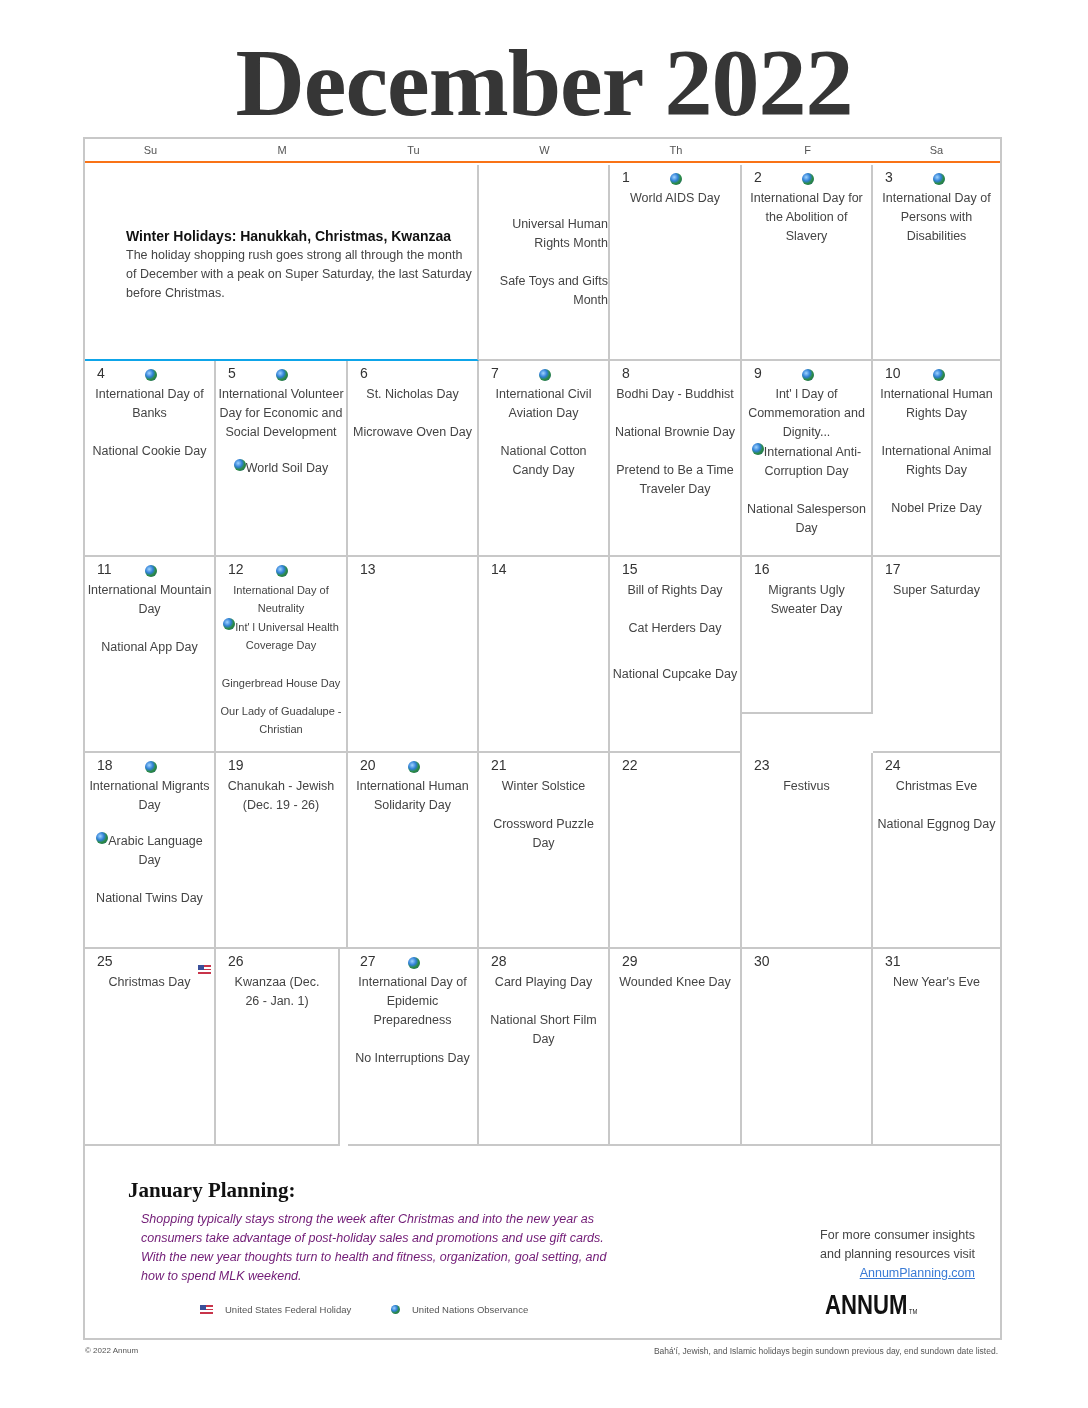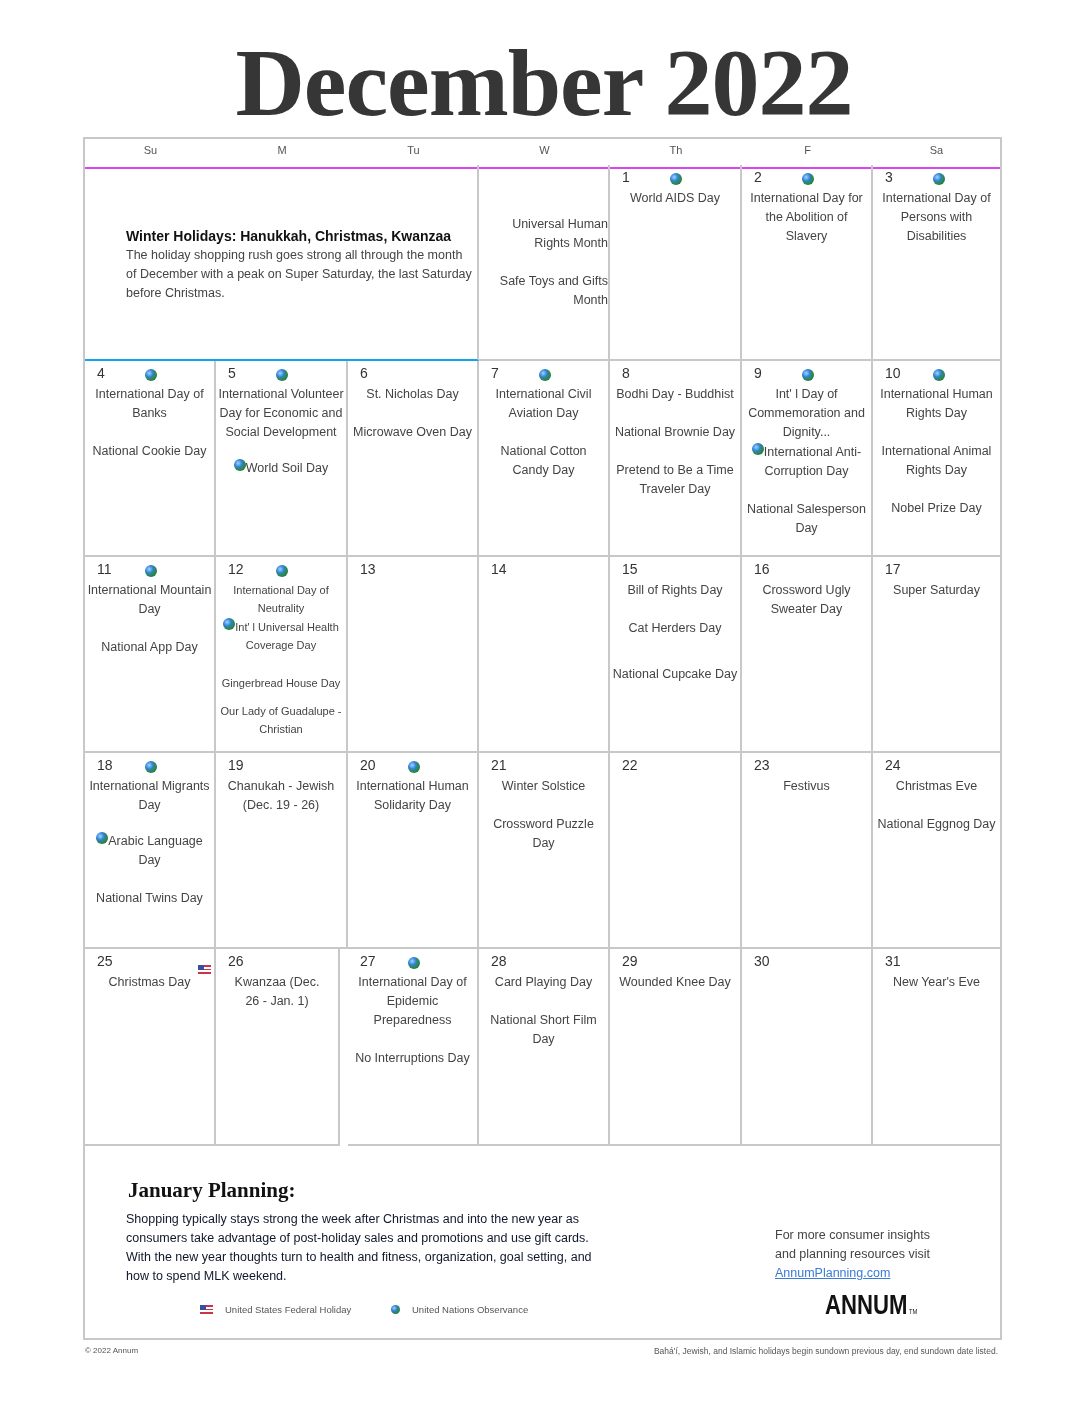--- a/index.html
+++ b/index.html
@@ -1,19 +1,19 @@
 <!DOCTYPE html>
 <html><head>
 <meta charset="utf-8">
 <style>
   html, body { margin: 0; padding: 0; background: #ffffff; }
   body { width: 1088px; height: 1408px; position: relative; overflow: hidden; font-family: "Liberation Sans", sans-serif; color: #333; }
   .title { position: absolute; left: 0; top: 28px; width: 1088px; text-align: center; font-family: "Liberation Serif", "DejaVu Serif", serif; font-weight: bold; font-size: 96px; line-height: 110px; color: #363636; letter-spacing: -1px; }
   .grid { position: absolute; left: 83px; top: 137px; width: 919px; height: 1203px; border: 2px solid #c8c8c8; box-sizing: border-box; }
-  .hdr-row { position: absolute; left: 0; top: 0; width: 100%; height: 30px; border-bottom: 2px solid #d946ef; box-sizing: border-box; }
+  .hdr-row { position: absolute; left: 0; top: 0; width: 100%; height: 24px; border-bottom: 2px solid #f97316; box-sizing: border-box; }
   .hdr-cell { position: absolute; top: 0; height: 24px; line-height: 22px; font-size: 11px; text-align: center; color: #555; }
   .cell { position: absolute; box-sizing: border-box; border-right: 2px solid #c8c8c8; border-bottom: 2px solid #c8c8c8; text-align: center; font-size: 12.5px; line-height: 19px; color: #444; overflow: hidden; }
   .cell.last-col { border-right: none; }
   .daynum { position: absolute; left: 12px; top: 3px; font-size: 14px; color: #333; }
   .day-icon { position: absolute; top: 8px; }
   .events { position: absolute; left: 0; right: 0; top: 24px; padding: 0 2px; }
   .ev { display: block; }
   .ev + .ev { margin-top: 19px; }
   .ev.small { font-size: 11px; line-height: 18px; }
   .ev.tight { margin-top: 0 !important; }
@@ -22,23 +22,23 @@
   .flag { width: 13px; height: 9px; display: inline-block; background: linear-gradient(to bottom, #c8344a 0 20%, #fff 20% 40%, #c8344a 40% 60%, #fff 60% 80%, #c8344a 80% 100%); position: relative; }
   .flag::before { content: ""; position: absolute; left: 0; top: 0; width: 6px; height: 5px; background: #3a4f9a; }
   .intro { position: absolute; left: 0; top: 26px; width: 394px; height: 196px; box-sizing: border-box; border-right: 2px solid #c8c8c8; border-bottom: 2px solid #0ea5e9; }
   .intro-inner { position: absolute; left: 41px; top: 62px; width: 350px; text-align: left; }
   .intro-title { font-size: 14px; font-weight: bold; color: #111; line-height: 19px; }
   .intro-text { font-size: 12.5px; line-height: 19px; color: #444; }
   .months { position: absolute; left: 394px; top: 26px; width: 131px; height: 196px; box-sizing: border-box; border-right: 2px solid #c8c8c8; border-bottom: 2px solid #c8c8c8; text-align: center; font-size: 12.5px; line-height: 19px; color: #444; }
   .months-inner { position: absolute; left: 0; right: 0; top: 50px; text-align: right; }
   .footer { position: absolute; left: 0; top: 1007px; width: 100%; height: 192px; }
   .jp-title { position: absolute; left: 43px; top: 32px; font-family: "Liberation Serif", "DejaVu Serif", serif; font-weight: bold; font-size: 21px; color: #111; }
-  .jp-text { position: absolute; left: 41px; top: 64px; width: 480px; font-size: 12.5px; line-height: 19px; color: #0f172a; }
+  .jp-text { position: absolute; left: 56px; top: 64px; width: 480px; font-size: 12.5px; line-height: 19px; color: #701a75; font-style: italic; }
   .legend { position: absolute; top: 158px; font-size: 9.5px; color: #555; display: flex; align-items: center; gap: 12px; }
-  .promo { position: absolute; left: 690px; top: 80px; width: 200px; text-align: left; font-size: 12.5px; line-height: 19px; color: #444; }
+  .promo { position: absolute; left: 690px; top: 80px; width: 200px; text-align: right; font-size: 12.5px; line-height: 19px; color: #444; }
   .promo a { color: #3a7bd5; text-decoration: underline; }
   .logo { position: absolute; left: 740px; top: 144px; font-family: "Liberation Sans", sans-serif; font-weight: bold; font-size: 27px; letter-spacing: 0px; color: #111; transform: scaleX(0.82); transform-origin: left; }
   .logo sup { font-size: 7px; font-weight: normal; vertical-align: baseline; margin-left: 2px; }
   .copyright { position: absolute; left: 85px; top: 1346px; font-size: 8px; color: #555; }
   .disclaimer { position: absolute; right: 90px; top: 1346px; font-size: 8.5px; color: #555; }
 </style>
 </head>
 <body>
 
 <div class="title">December 2022</div>
@@ -172,24 +172,24 @@
     <span class="daynum">14</span>
   </div>
   <div class="cell" style="left:525px;top:418px;width:132px;height:196px">
     <span class="daynum">15</span>
     <div class="events">
       <span class="ev">Bill of Rights Day</span>
       <span class="ev">Cat Herders Day</span>
       <span class="ev" style="margin-top:27px">National Cupcake Day</span>
     </div>
   </div>
-  <div class="cell" style="left:657px;top:418px;width:131px;height:196px">
+  <div class="cell" style="left:657px;top:418px;width:131px;height:157px">
     <span class="daynum">16</span>
     <div class="events">
-      <span class="ev">Crossword Ugly Sweater Day</span>
+      <span class="ev">Migrants Ugly Sweater Day</span>
     </div>
   </div>
   <div class="cell last-col" style="left:788px;top:418px;width:127px;height:196px">
     <span class="daynum">17</span>
     <div class="events">
       <span class="ev">Super Saturday</span>
     </div>
   </div>
 
   <div class="cell" style="left:0;top:614px;width:131px;height:196px">

